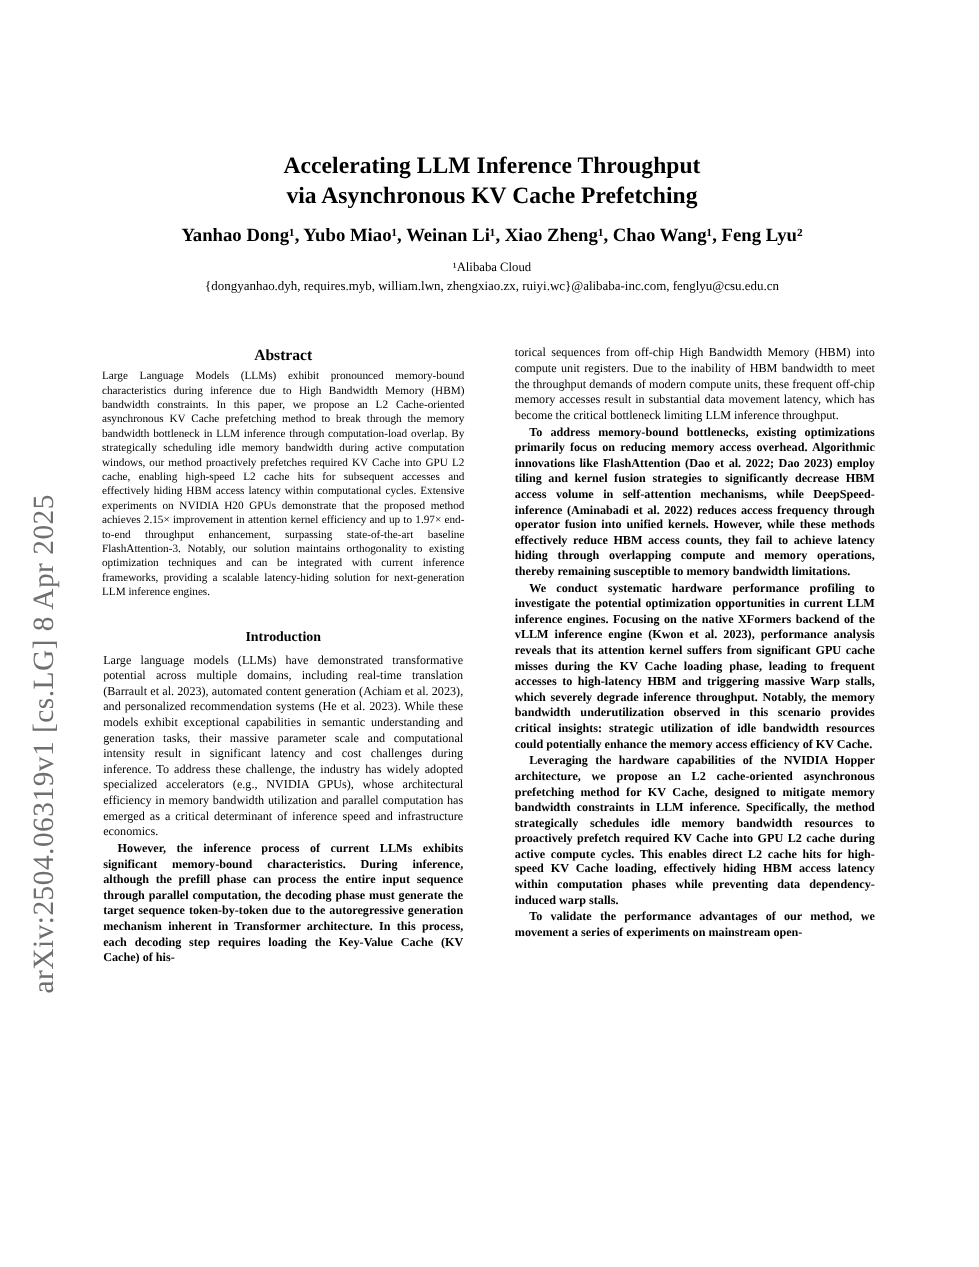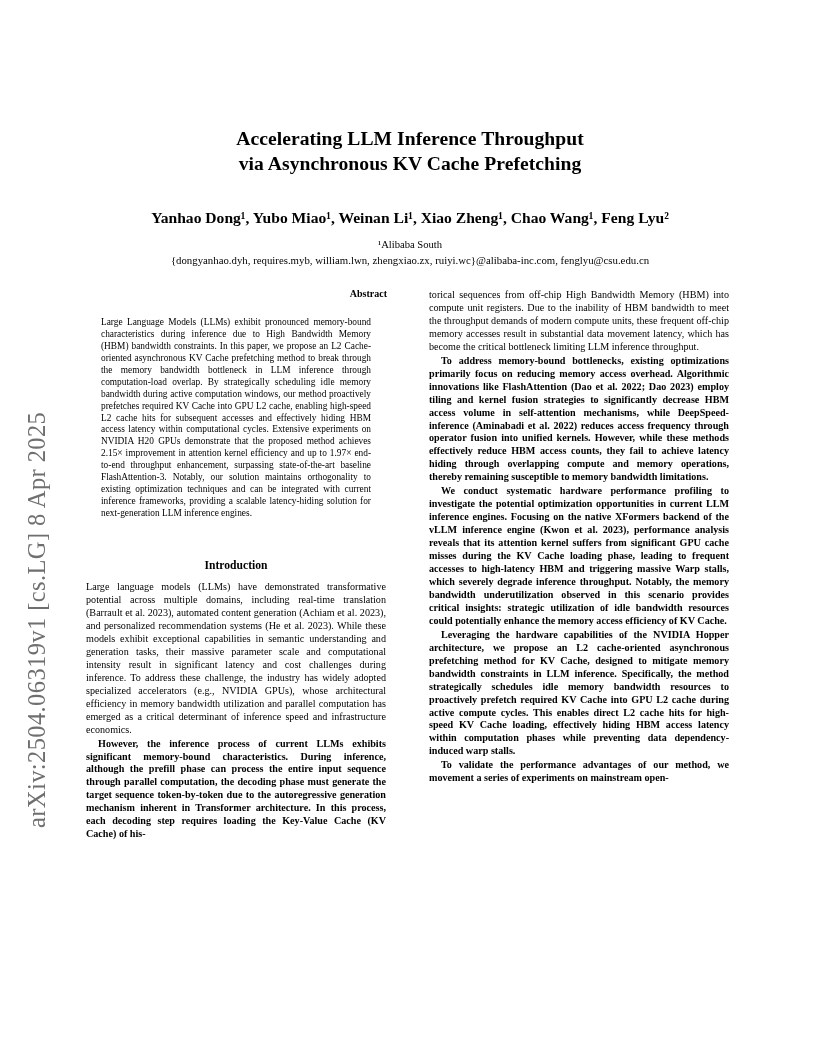--- a/index.html
+++ b/index.html
@@ -58,21 +58,21 @@
     width: 644px;
     text-align: center;
   }
   .paper-title {
     font-size: 19.6px;
     font-weight: bold;
     line-height: 1.28;
     letter-spacing: 0.05px;
   }
   .authors {
-    margin-top: 32px;
+    margin-top: 11px;
     font-size: 15.6px;
     font-weight: bold;
     line-height: 1.3;
   }
   .affil {
     margin-top: 9px;
     font-size: 10.6px;
     line-height: 1.42;
   }
   .emails {
@@ -96,57 +96,57 @@
   #col-right { left: 428px; }
 
   .section-head {
     text-align: center;
     font-weight: bold;
     font-size: 11.6px;
     margin: 0 0 8px 0;
     line-height: 1.2;
   }
   .abstract-head {
-    text-align: right;
+    text-align: center;
     font-weight: bold;
-    font-size: 10px;
+    font-size: 13px;
     margin: 0 0 4.5px 0;
   }
   p.body {
     margin: 1px;
     text-indent: 0;
   }
   p.body.indent {
     text-indent: 12px;
     font-weight: bold;
   }
   .abstract-body {
     font-size: 9.35px;
     line-height: 1.282;
     text-align: justify;
-    margin: 16px;
+    margin: 0;
   }
   .gap-intro { height: 23px; }
 </style>
 </head>
 <body>
 
 <div id="arxiv-stamp">
   <div class="stamp-text">arXiv:2504.06319v1  [cs.LG]  8 Apr 2025</div>
 </div>
 
 <div id="page">
 
   <div class="titleblock">
     <div class="paper-title">
       <span>Accelerating LLM Inference Throughput</span><br>
       <span>via Asynchronous KV Cache Prefetching</span>
     </div>
     <div class="authors">Yanhao Dong¹, Yubo Miao¹, Weinan Li¹, Xiao Zheng¹, Chao Wang¹, Feng Lyu²</div>
-    <div class="affil">¹Alibaba South</div>
+    <div class="affil">¹Alibaba Cloud</div>
     <div class="emails">{dongyanhao.dyh, requires.myb, william.lwn, zhengxiao.zx, ruiyi.wc}@alibaba-inc.com, fenglyu@csu.edu.cn</div>
   </div>
 
   <div class="col" id="col-left">
     <div class="abstract-head">Abstract</div>
     <p class="abstract-body">Large Language Models (LLMs) exhibit pronounced memory-bound characteristics during inference due to High Bandwidth Memory (HBM) bandwidth constraints. In this paper, we propose an L2 Cache-oriented asynchronous KV Cache prefetching method to break through the memory bandwidth bottleneck in LLM inference through computation-load overlap. By strategically scheduling idle memory bandwidth during active computation windows, our method proactively prefetches required KV Cache into GPU L2 cache, enabling high-speed L2 cache hits for subsequent accesses and effectively hiding HBM access latency within computational cycles. Extensive experiments on NVIDIA H20 GPUs demonstrate that the proposed method achieves 2.15× improvement in attention kernel efficiency and up to 1.97× end-to-end throughput enhancement, surpassing state-of-the-art baseline FlashAttention-3. Notably, our solution maintains orthogonality to existing optimization techniques and can be integrated with current inference frameworks, providing a scalable latency-hiding solution for next-generation LLM inference engines.</p>
     <div class="gap-intro"></div>
     <div class="section-head">Introduction</div>
     <p class="body">Large language models (LLMs) have demonstrated transformative potential across multiple domains, including real-time translation (Barrault et al. 2023), automated content generation (Achiam et al. 2023), and personalized recommendation systems (He et al. 2023). While these models exhibit exceptional capabilities in semantic understanding and generation tasks, their massive parameter scale and computational intensity result in significant latency and cost challenges during inference. To address these challenge, the industry has widely adopted specialized accelerators (e.g., NVIDIA GPUs), whose architectural efficiency in memory bandwidth utilization and parallel computation has emerged as a critical determinant of inference speed and infrastructure economics.</p>
     <p class="body indent">However, the inference process of current LLMs exhibits significant memory-bound characteristics. During inference, although the prefill phase can process the entire input sequence through parallel computation, the decoding phase must generate the target sequence token-by-token due to the autoregressive generation mechanism inherent in Transformer architecture. In this process, each decoding step requires loading the Key-Value Cache (KV Cache) of his-</p>

